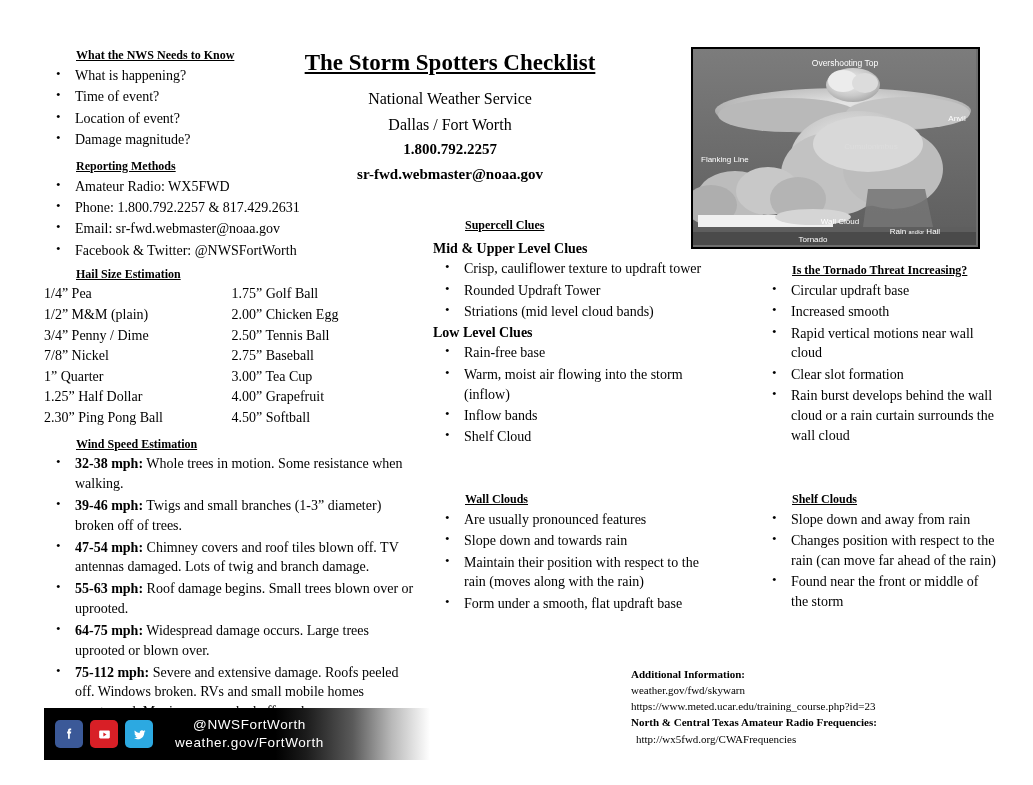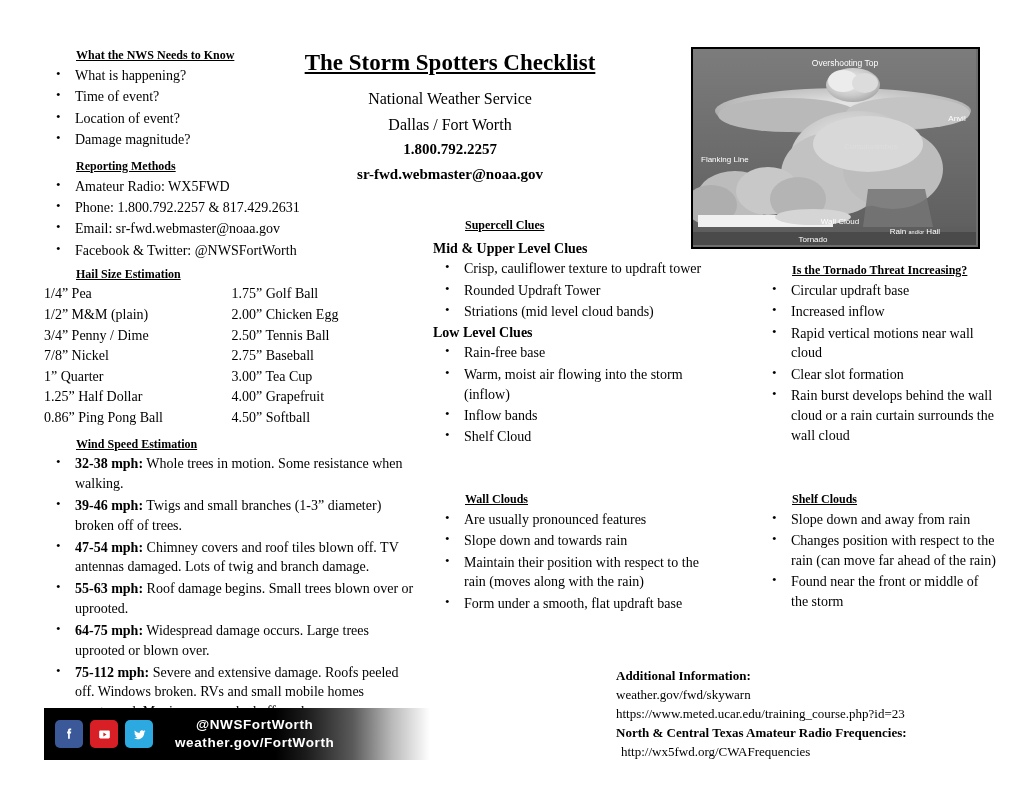--- a/index.html
+++ b/index.html
@@ -103,21 +103,21 @@
     justify-content: center;
   }
   #facebook-icon { background: #3b5998; }
   #youtube-icon  { background: #d81f26; }
   #twitter-icon  { background: #2ca9e1; }
   .social-text {
     margin-left: 22px;
     color: #ffffff;
     font-family: "Liberation Sans", sans-serif;
     font-size: 13.5px;
-    font-weight: bold;
+    font-weight: normal;
     letter-spacing: 0.6px;
     line-height: 1.36;
     text-align: center;
   }
 
   
   #title-block {
     position: absolute;
     left: 300px;
     top: 49px;
@@ -165,24 +165,24 @@
   #shelf-clouds-section {
     position: absolute;
     left: 760px;
     top: 492px;
     width: 236px;
   }
 
   
   #additional-info {
     position: absolute;
-    left: 616px;
+    left: 631px;
     top: 666px;
     width: 330px;
-    font-size: 13px;
+    font-size: 11px;
     line-height: 1.47;
   }
   #additional-info .ai-bold { font-weight: bold; }
   #additional-info .ai-indent { padding-left: 5px; }
 
   
   #storm-photo {
     position: absolute;
     left: 691px;
     top: 47px;
@@ -237,21 +237,21 @@
       </div>
       <div class="hail-row">
         <span class="hail-cell">1”  Quarter</span>
         <span class="hail-cell">3.00” Tea Cup</span>
       </div>
       <div class="hail-row">
         <span class="hail-cell">1.25” Half Dollar</span>
         <span class="hail-cell">4.00” Grapefruit</span>
       </div>
       <div class="hail-row">
-        <span class="hail-cell">0.86” Ping Pong Ball</span>
+        <span class="hail-cell">2.30” Ping Pong Ball</span>
         <span class="hail-cell">4.50” Softball</span>
       </div>
     </div>
 
     <div class="hdr">Wind Speed Estimation</div>
     <ul class="bullets" id="wind-speed-list">
       <li><span class="wind-range">32-38 mph:</span><span> Whole trees in motion. Some resistance when walking.</span></li>
       <li><span class="wind-range">39-46 mph:</span><span> Twigs and small branches (1-3” diameter) broken off of trees.</span></li>
       <li><span class="wind-range">47-54 mph:</span><span> Chimney covers and roof tiles blown off. TV antennas damaged. Lots of twig and branch damage.</span></li>
       <li><span class="wind-range">55-63 mph:</span><span> Roof damage begins. Small trees blown over or uprooted.</span></li>
@@ -352,21 +352,21 @@
       <li>Slope down and towards rain</li>
       <li>Maintain their position with respect to the rain (moves along with the rain)</li>
       <li>Form under a smooth, flat updraft base</li>
     </ul>
   </div>
 
   <div id="tornado-threat-section">
     <div class="hdr">Is the Tornado Threat Increasing?</div>
     <ul class="bullets">
       <li>Circular updraft base</li>
-      <li>Increased inflow</li>
+      <li>Increased smooth</li>
       <li>Rapid vertical motions near wall cloud</li>
       <li>Clear slot formation</li>
       <li>Rain burst develops behind the wall cloud or a rain curtain surrounds the wall cloud</li>
     </ul>
   </div>
 
   <div id="shelf-clouds-section">
     <div class="hdr">Shelf Clouds</div>
     <ul class="bullets">
       <li>Slope down and away from rain</li>

